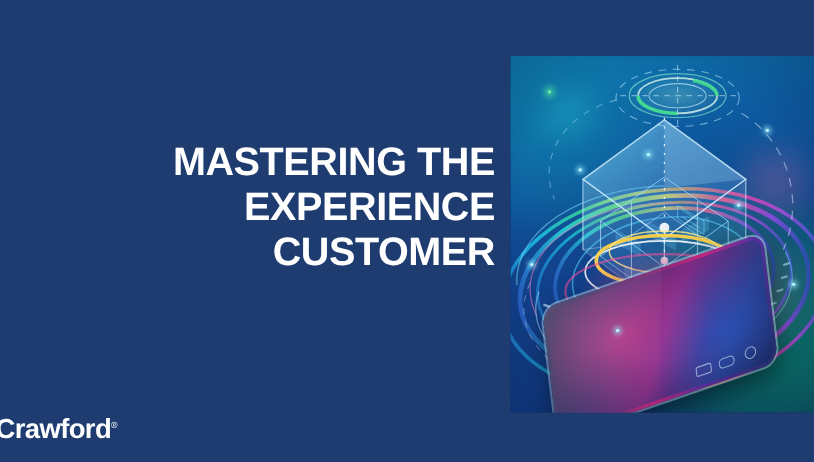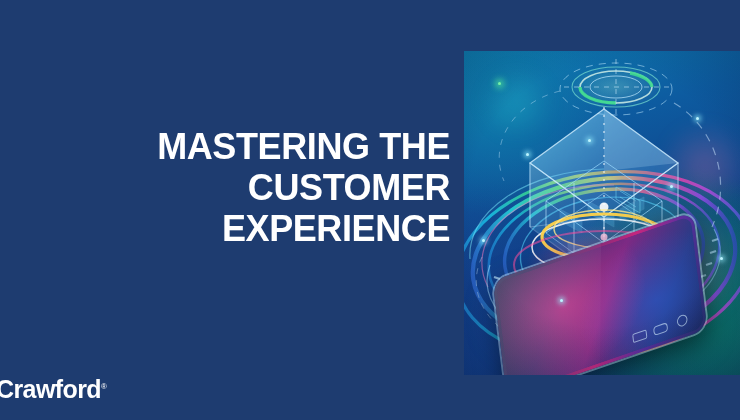--- a/index.html
+++ b/index.html
@@ -153,22 +153,22 @@
     filter: blur(5px);
   }
 </style>
 </head>
 <body>
 
 <div id="slide">
 
   <div class="headline">
     <span class="ln">MASTERING THE</span>
+    <span class="ln">EXPERIENCE</span>
     <span class="ln">CUSTOMER</span>
-    <span class="ln">EXPERIENCE</span>
   </div>
 
   <div class="logo"><span>Crawford</span><span class="reg">®</span></div>
 
   <div class="panel">
     <div class="panel-inner">
 
       <div class="art-bg"></div>
       <div class="art-bg2"></div>
 

